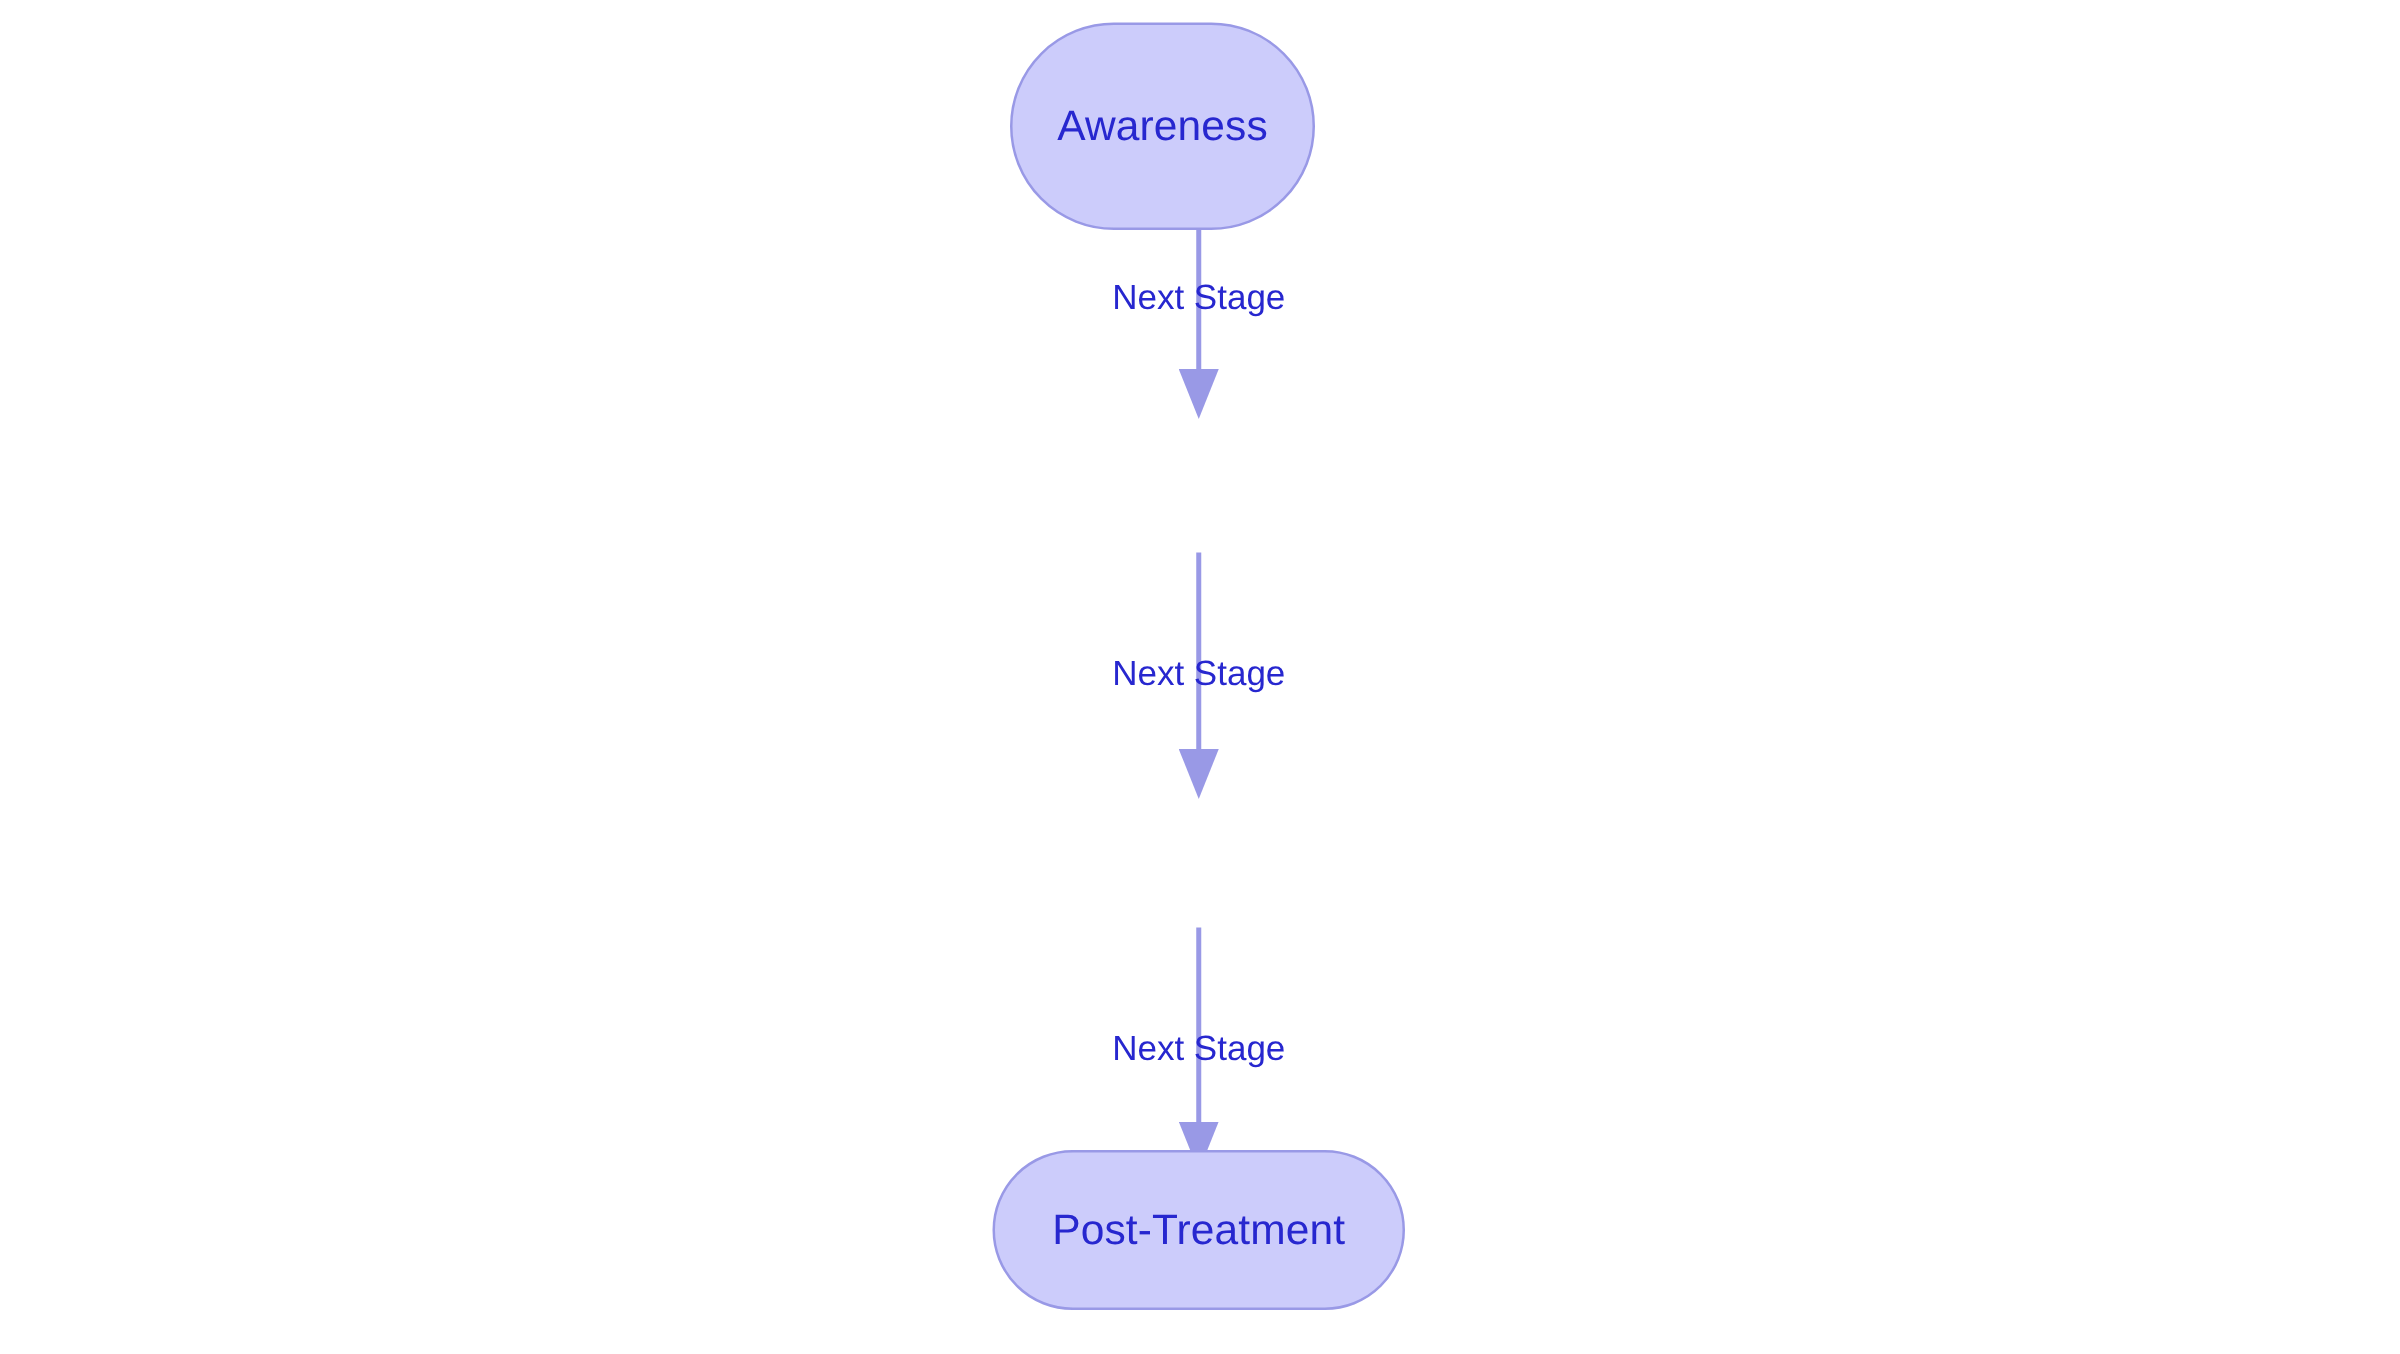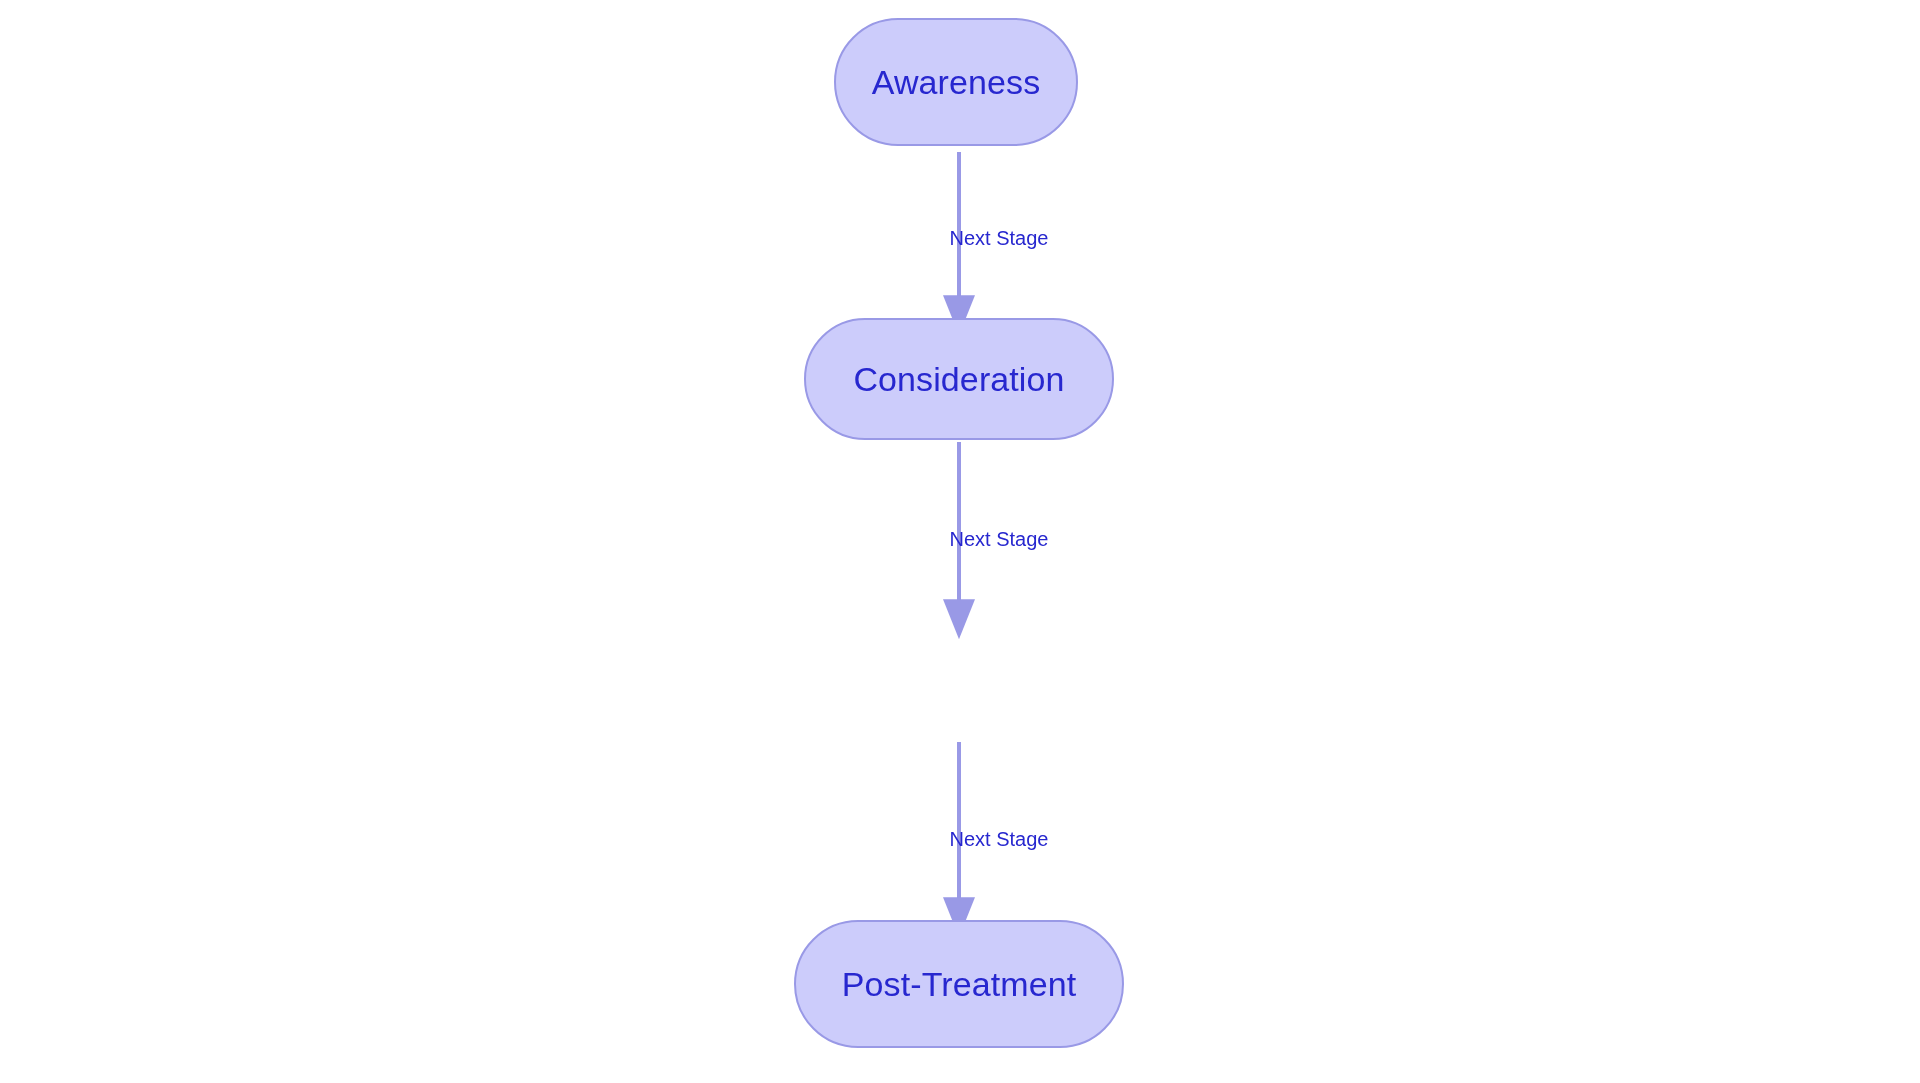--- a/index.html
+++ b/index.html
@@ -47,37 +47,36 @@
     color: #2727cf;
     font-family: "Liberation Sans", sans-serif;
     font-size: 34px;
     font-weight: 400;
     line-height: 1;
     letter-spacing: 0.1px;
     white-space: nowrap;
   }
 
   
-  #node-awareness     { left: 956px; top: 18px;  width: 244px; height: 128px; }
+  #node-awareness     { left: 930px; top: 18px;  width: 244px; height: 166px; }
   #node-consideration { left: 959px; top: 318px; width: 310px; height: 122px; }
   #node-decision      { left: 959px; top: 622px; width: 224px; height: 118px; }
   #node-posttreatment { left: 959px; top: 920px; width: 330px; height: 128px; align-items: center; }
 
   
   .edge-label {
     position: absolute;
     transform: translate(-50%, -50%);
     color: #2727cf;
     font-family: "Liberation Sans", sans-serif;
-    font-size: 20px;
+    font-size: 28px;
     font-weight: 400;
     line-height: 1;
     white-space: nowrap;
     background: transparent;
-    margin-left: 40px;
   }
   #edge-label-1 { left: 959px; top: 238px; }
   #edge-label-2 { left: 959px; top: 539px; }
   #edge-label-3 { left: 959px; top: 839px; }
 </style>
 </head>
 <body>
 
 <div id="canvas">
 
@@ -104,22 +103,19 @@
   <div class="edge-label" id="edge-label-1">Next Stage</div>
 
   <div class="edge-label" id="edge-label-2">Next Stage</div>
 
   <div class="edge-label" id="edge-label-3">Next Stage</div>
 
   <div class="node" id="node-awareness">
     <span class="node-label">Awareness</span>
   </div>
 
-  <div class="node" id="node-consideration">
-    <span class="node-label">Consideration</span>
-  </div>
 
 
   <div class="node" id="node-posttreatment">
     <span class="node-label">Post-Treatment</span>
   </div>
 
 </div>
 
 </body></html>

